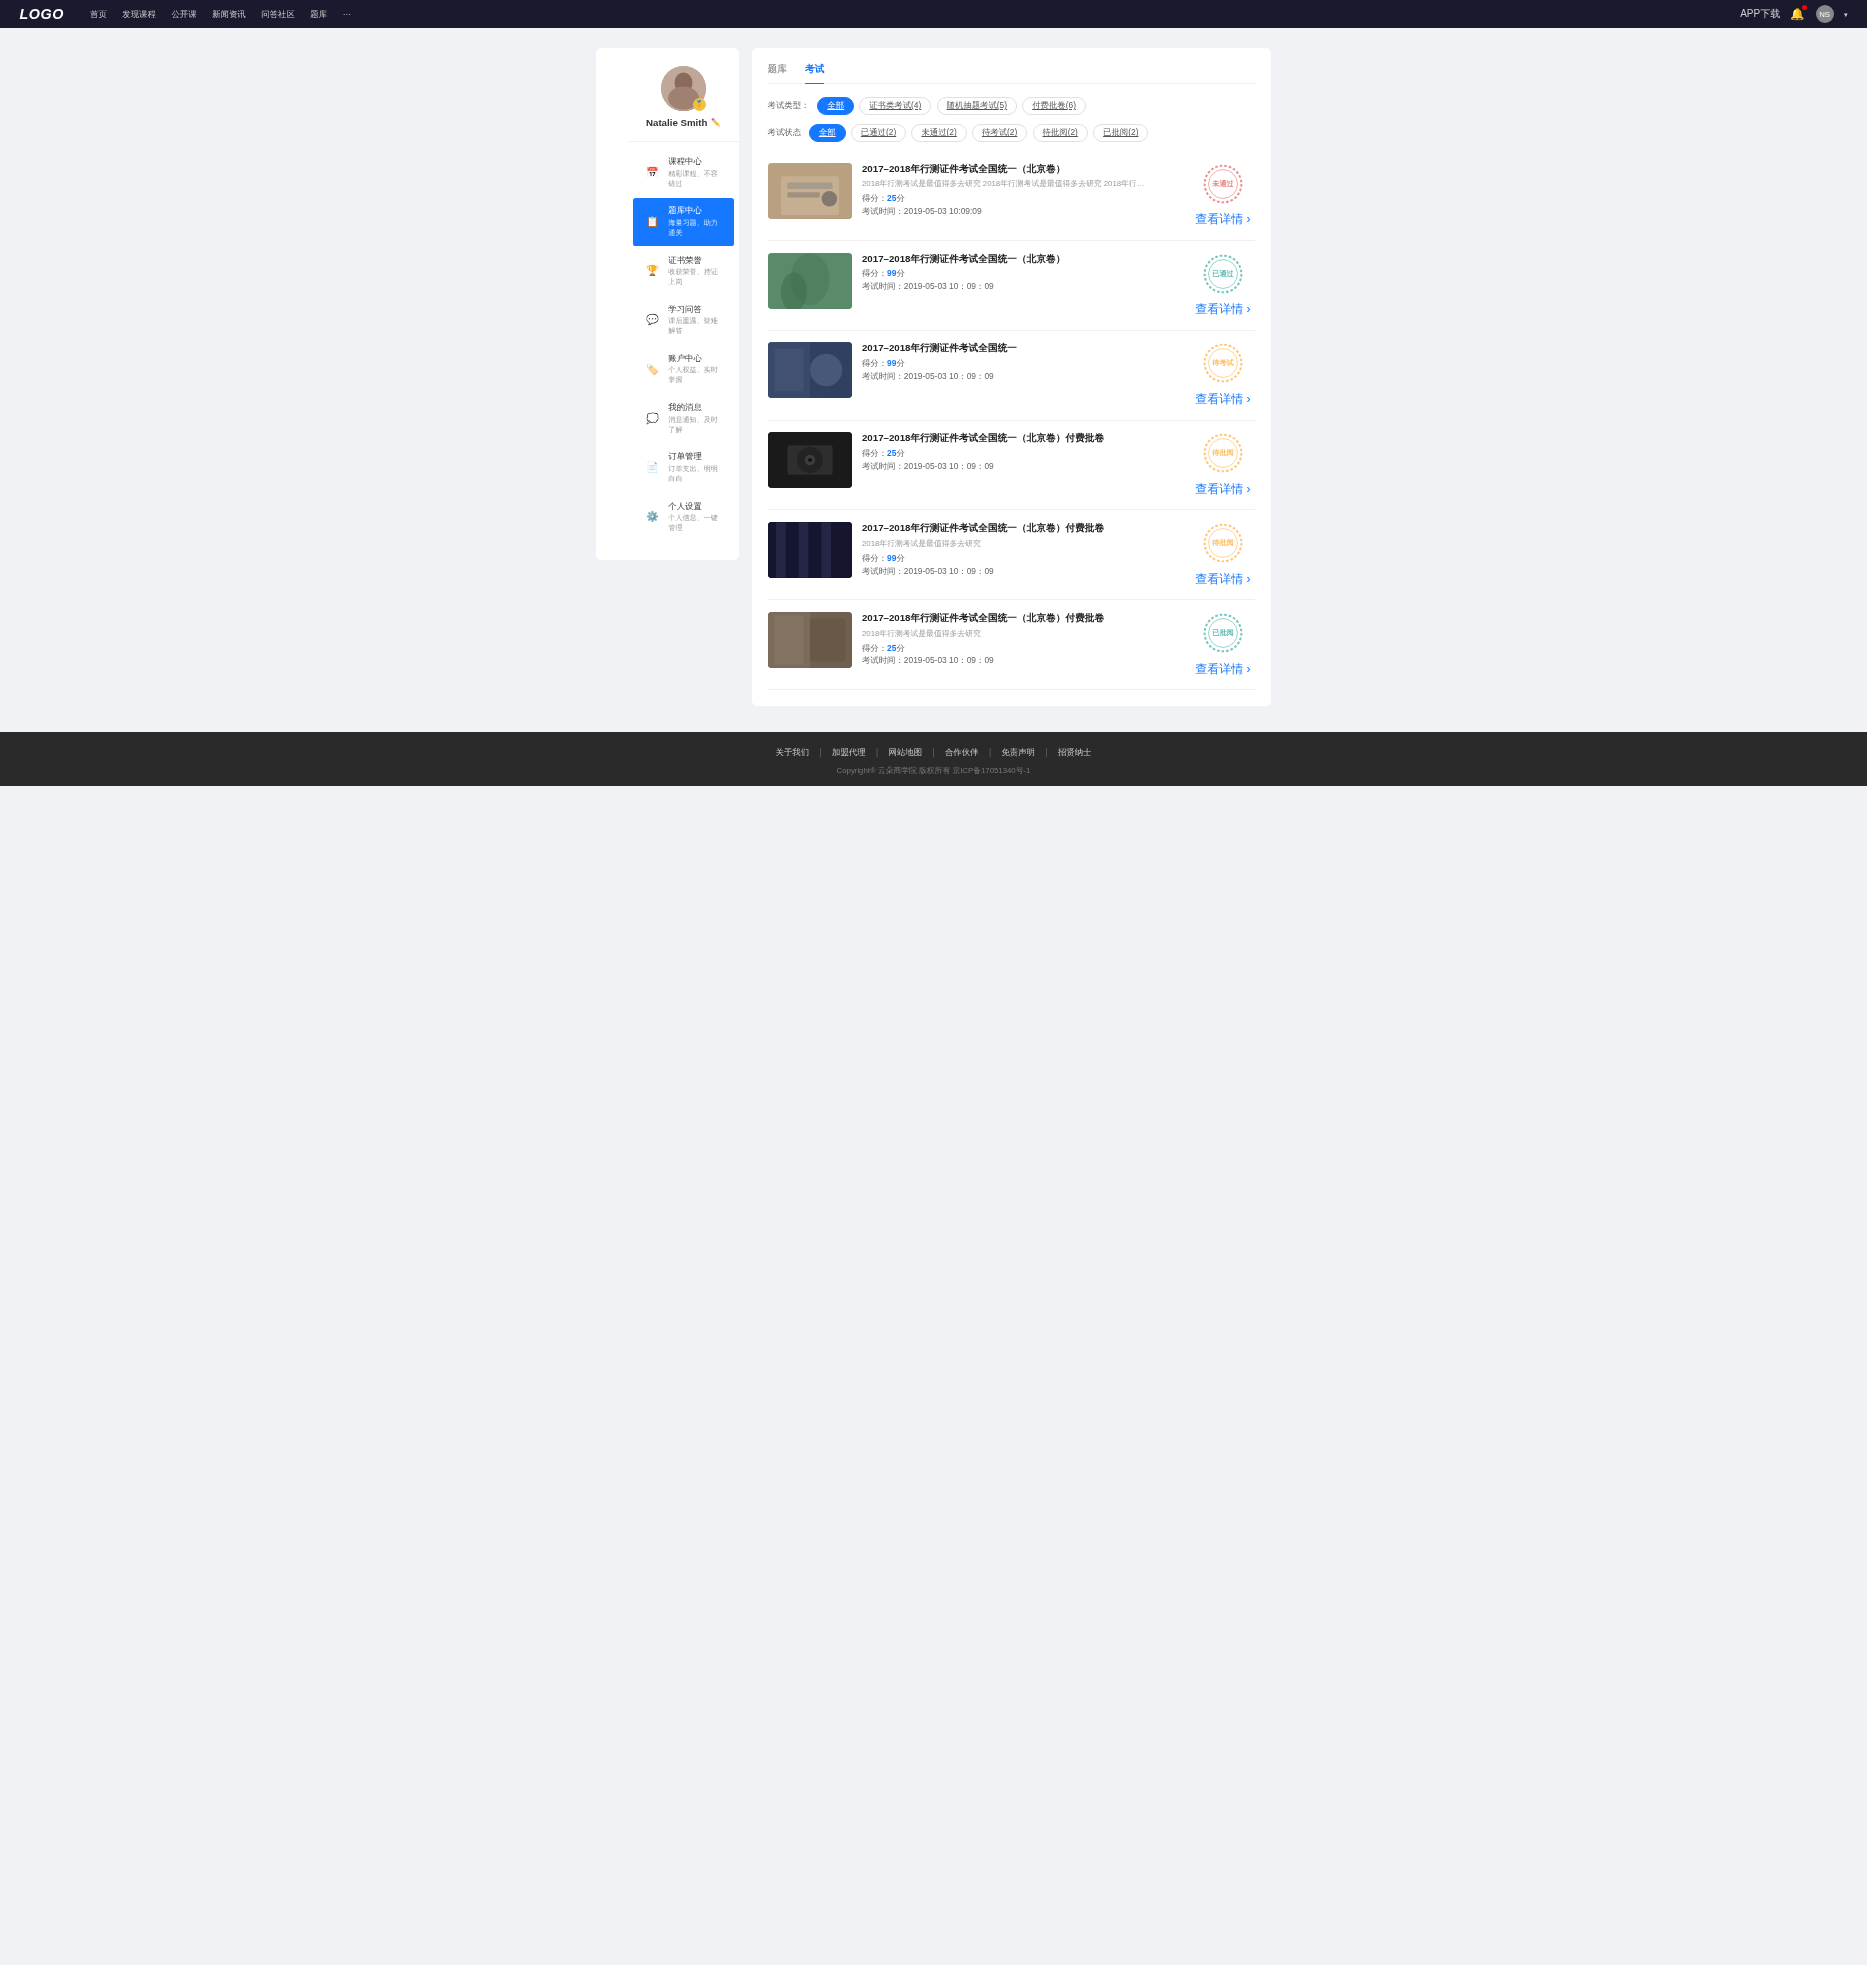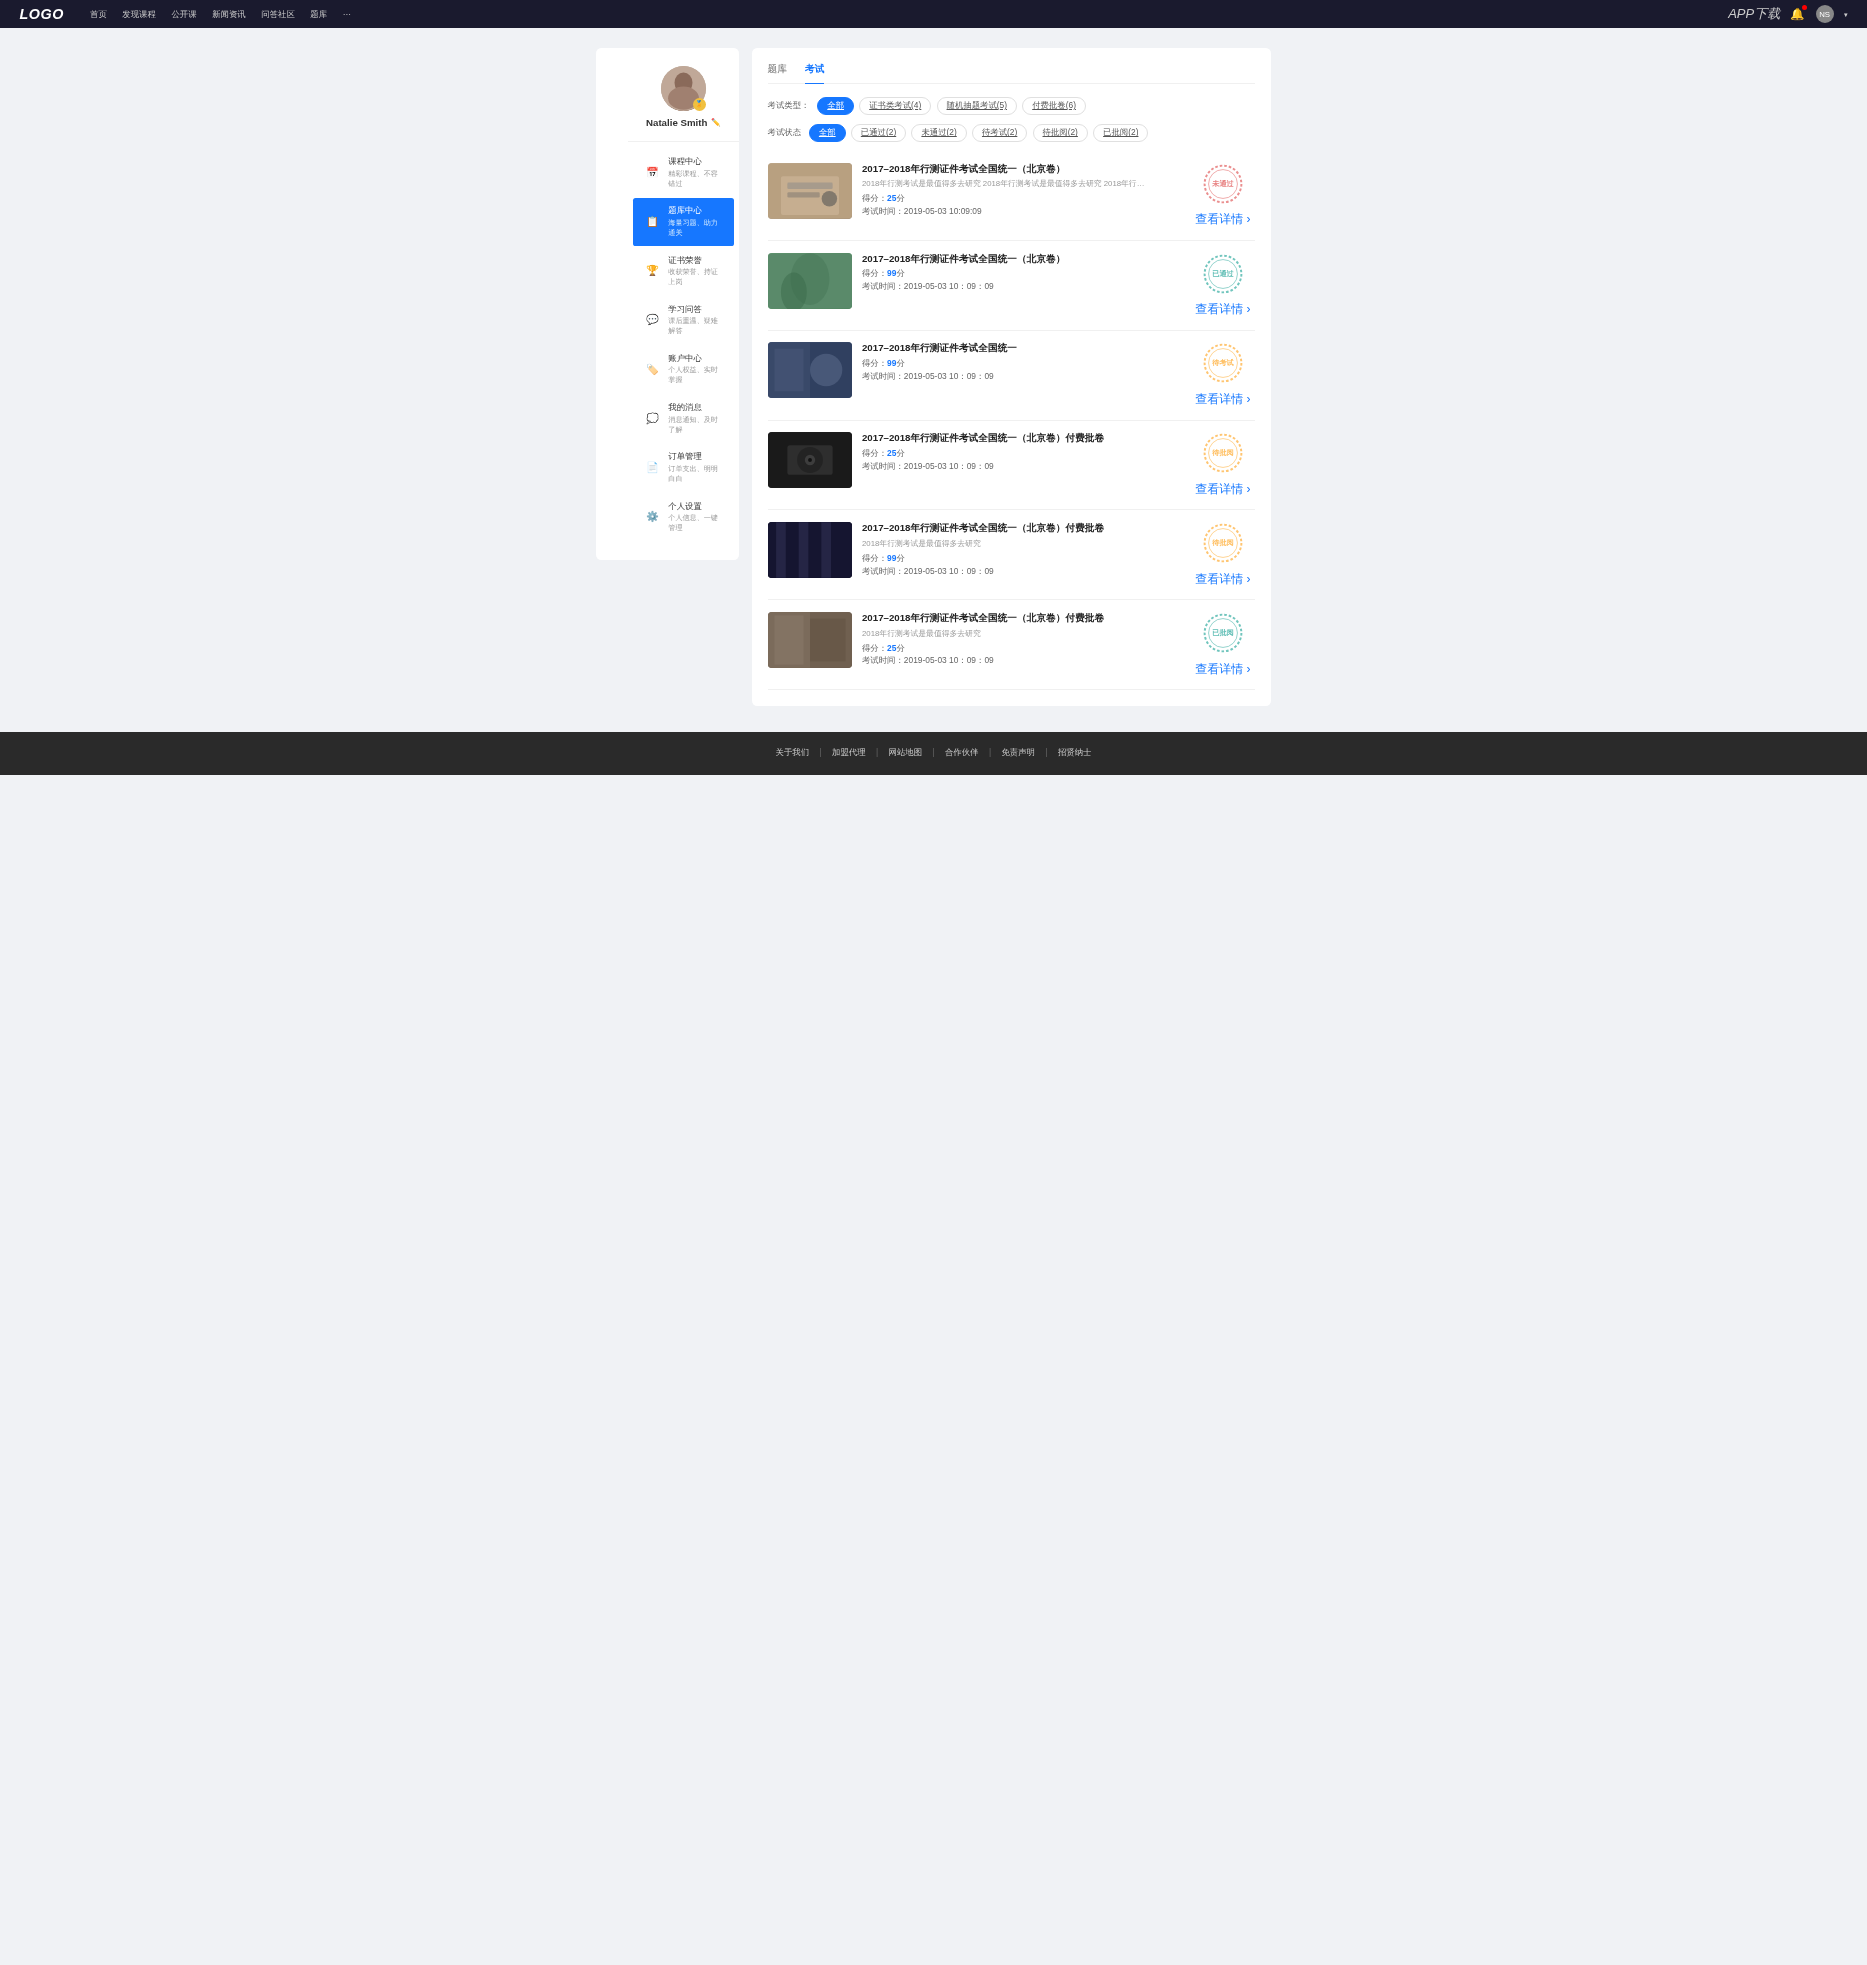--- a/index.html
+++ b/index.html
@@ -35,23 +35,22 @@
       font-size: 8.4px;
       cursor: pointer;
     }
     .nav-right {
       display: flex;
       align-items: center;
       gap: 10.4px;
     }
     .nav-appdown {
       color: #ccc;
-      font-size: 13px;
-      cursor: pointer;
-      font-style: italic;
+      font-size: 10px;
+      cursor: pointer;
     }
     .nav-bell {
       position: relative;
       cursor: pointer;
     }
     .nav-bell-icon {
       color: #fff;
       font-size: 11.7px;
     }
     .nav-bell-dot {
@@ -643,14 +642,15 @@
       <span class="footer-link">加盟代理</span>
       <span class="footer-sep"> | </span>
       <span class="footer-link">网站地图</span>
       <span class="footer-sep"> | </span>
       <span class="footer-link">合作伙伴</span>
       <span class="footer-sep"> | </span>
       <span class="footer-link">免责声明</span>
       <span class="footer-sep"> | </span>
       <span class="footer-link">招贤纳士</span>
     </div>
+  <div class="footer-copy">Copyright® 云朵商学院  版权所有    京ICP备17051340号-1</div>
 </footer>
 
 
 </body></html>

